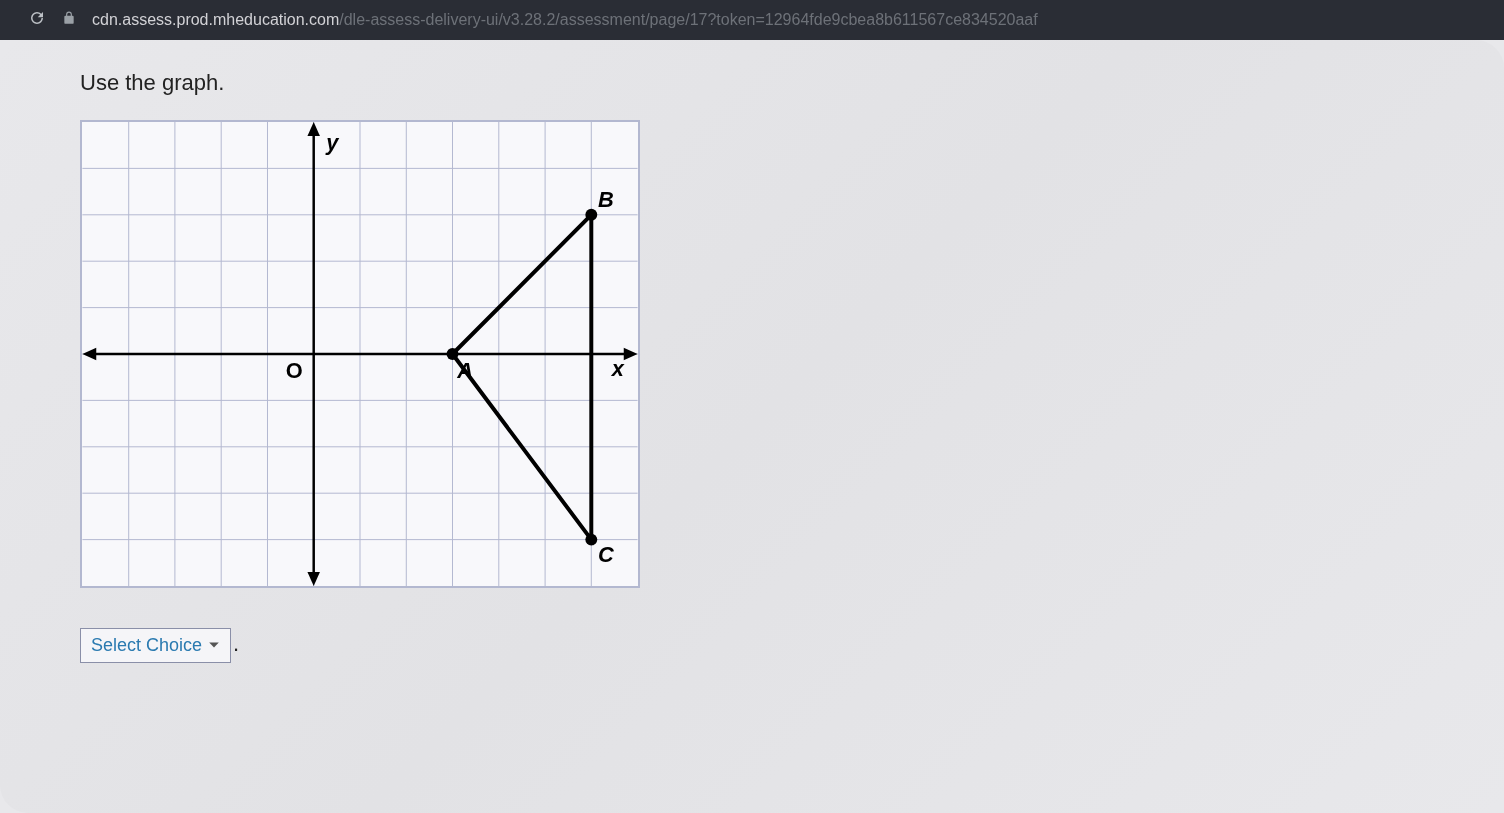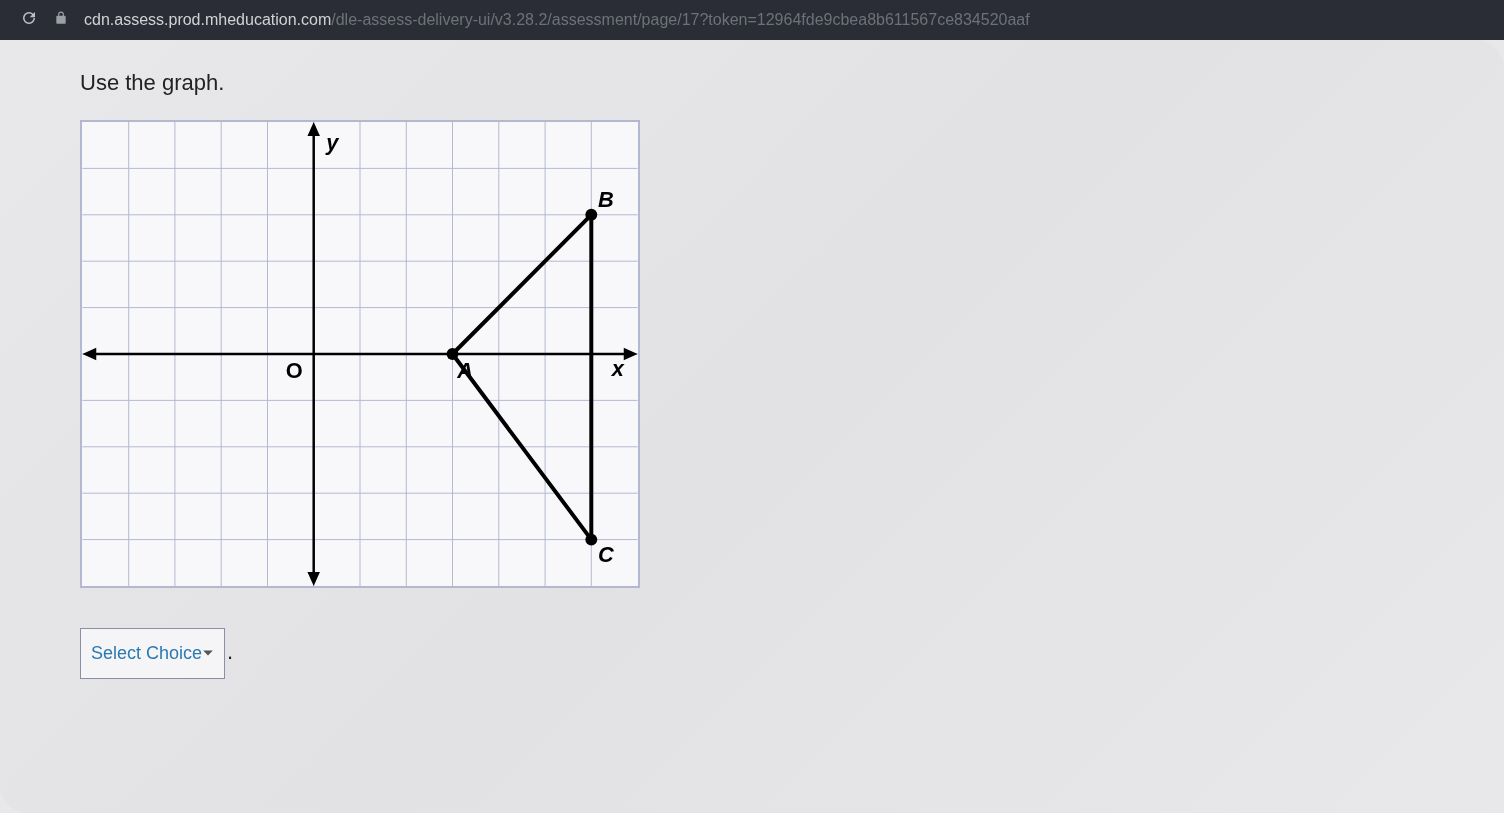--- a/index.html
+++ b/index.html
@@ -8,21 +8,21 @@
       background: #e8e8eb;
       width: 1504px;
       height: 813px;
       overflow: hidden;
     }
     .browser-bar {
       background: #2a2d35;
       height: 40px;
       display: flex;
       align-items: center;
-      padding: 0 20px;
+      padding: 0 28px;
       gap: 16px;
       color: #9aa0a6;
       font-size: 16px;
     }
     .browser-bar .refresh-icon {
       width: 18px;
       height: 18px;
       fill: #bdc1c6;
     }
     .browser-bar .lock-icon {
@@ -54,22 +54,23 @@
     .question-text {
       font-size: 22px;
       color: #222;
       line-height: 1.6;
       margin-bottom: 20px;
     }
     .question-text .math { font-style: italic; }
     .select-choice {
       display: inline-flex;
       align-items: center;
+      gap: 6px;
       border: 1px solid #8a8fa8;
-      padding: 14px 10px;
+      padding: 6px 10px;
       color: #2a7ab0;
       font-size: 18px;
       background: #f5f5f8;
       cursor: pointer;
     }
     .select-choice svg {
       width: 12px;
       height: 12px;
       fill: #555;
     }

